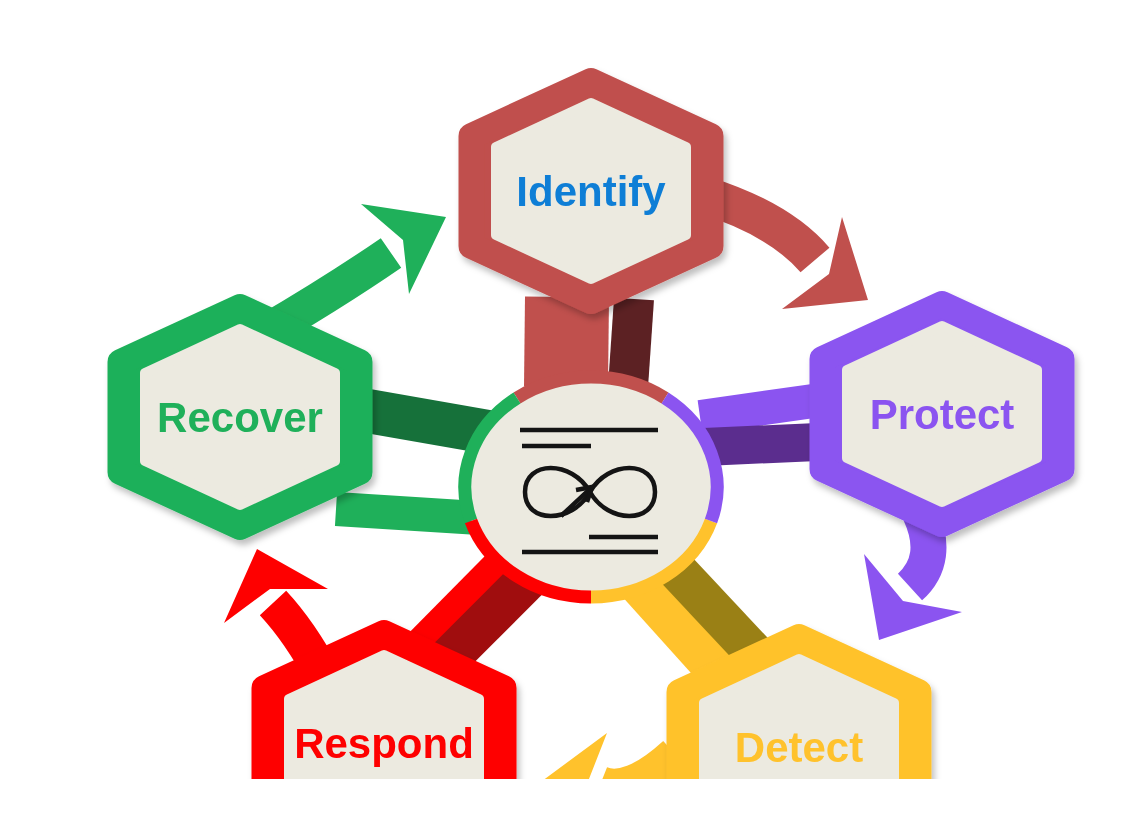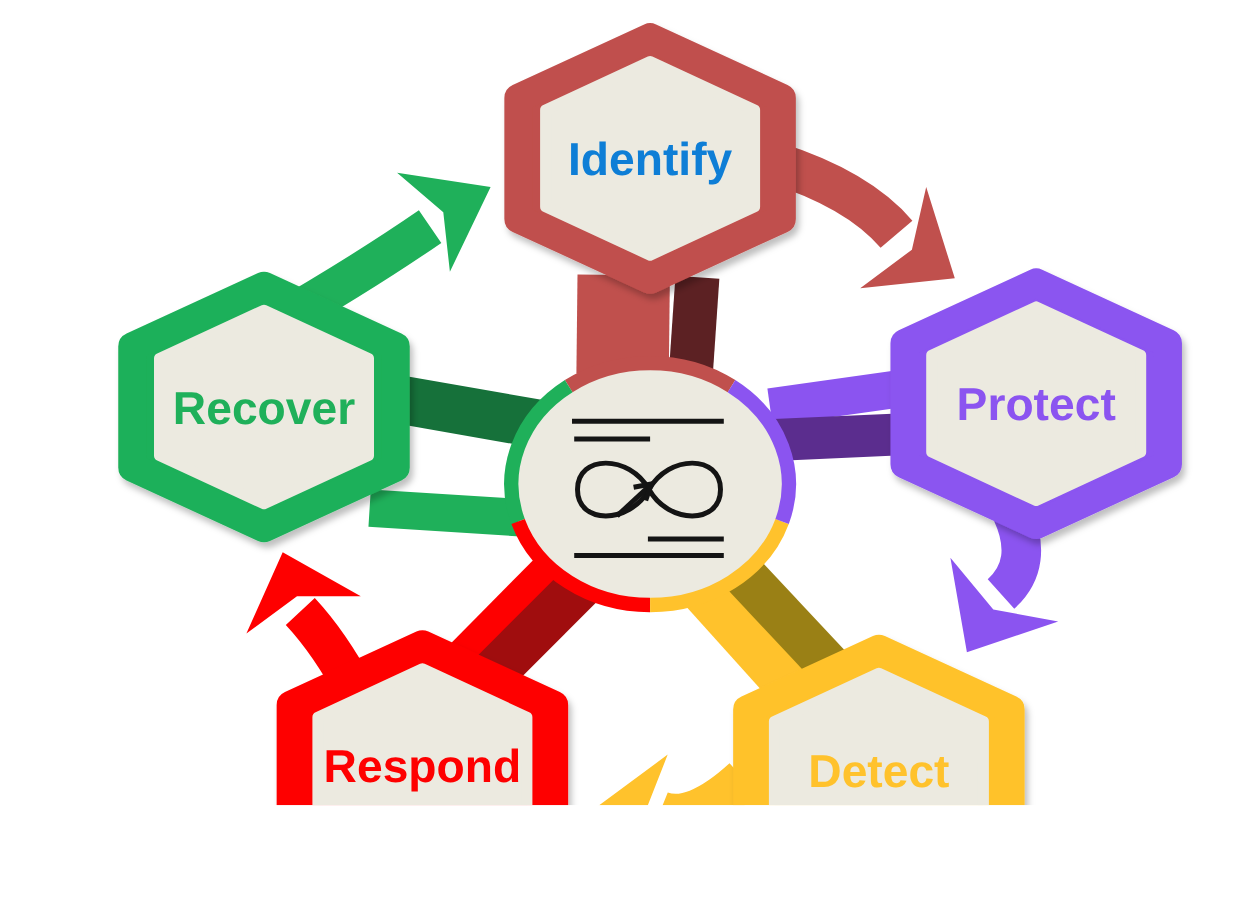--- a/index.html
+++ b/index.html
@@ -7,20 +7,21 @@
     padding: 0;
     background: #FFFFFF;
     font-family: "Liberation Sans", sans-serif;
   }
   .stage {
     width: 1134px;
     height: 732px;
     position: relative;
     background: #FFFFFF;
     overflow: hidden;
+    margin-top: 47px;
   }
   svg { display: block; }
   .node-label {
     font-family: "Liberation Sans", sans-serif;
     font-weight: 700;
     font-size: 42px;
     text-anchor: middle;
   }
   .spoke { stroke-linecap: butt; fill: none; }
   .shaft { fill: none; stroke-linecap: butt; }

